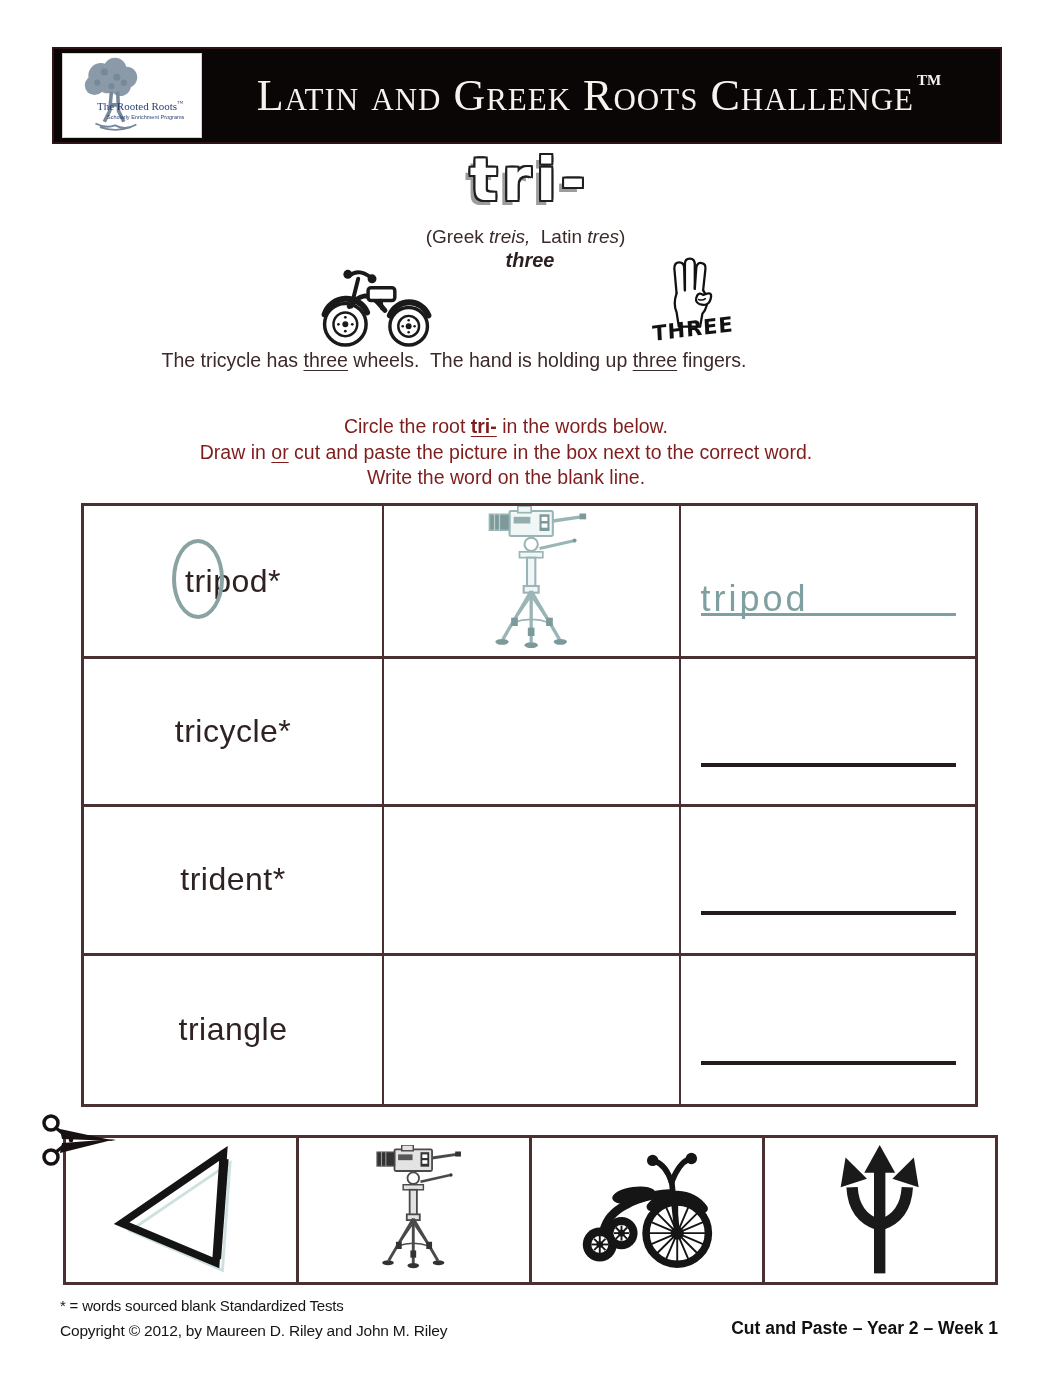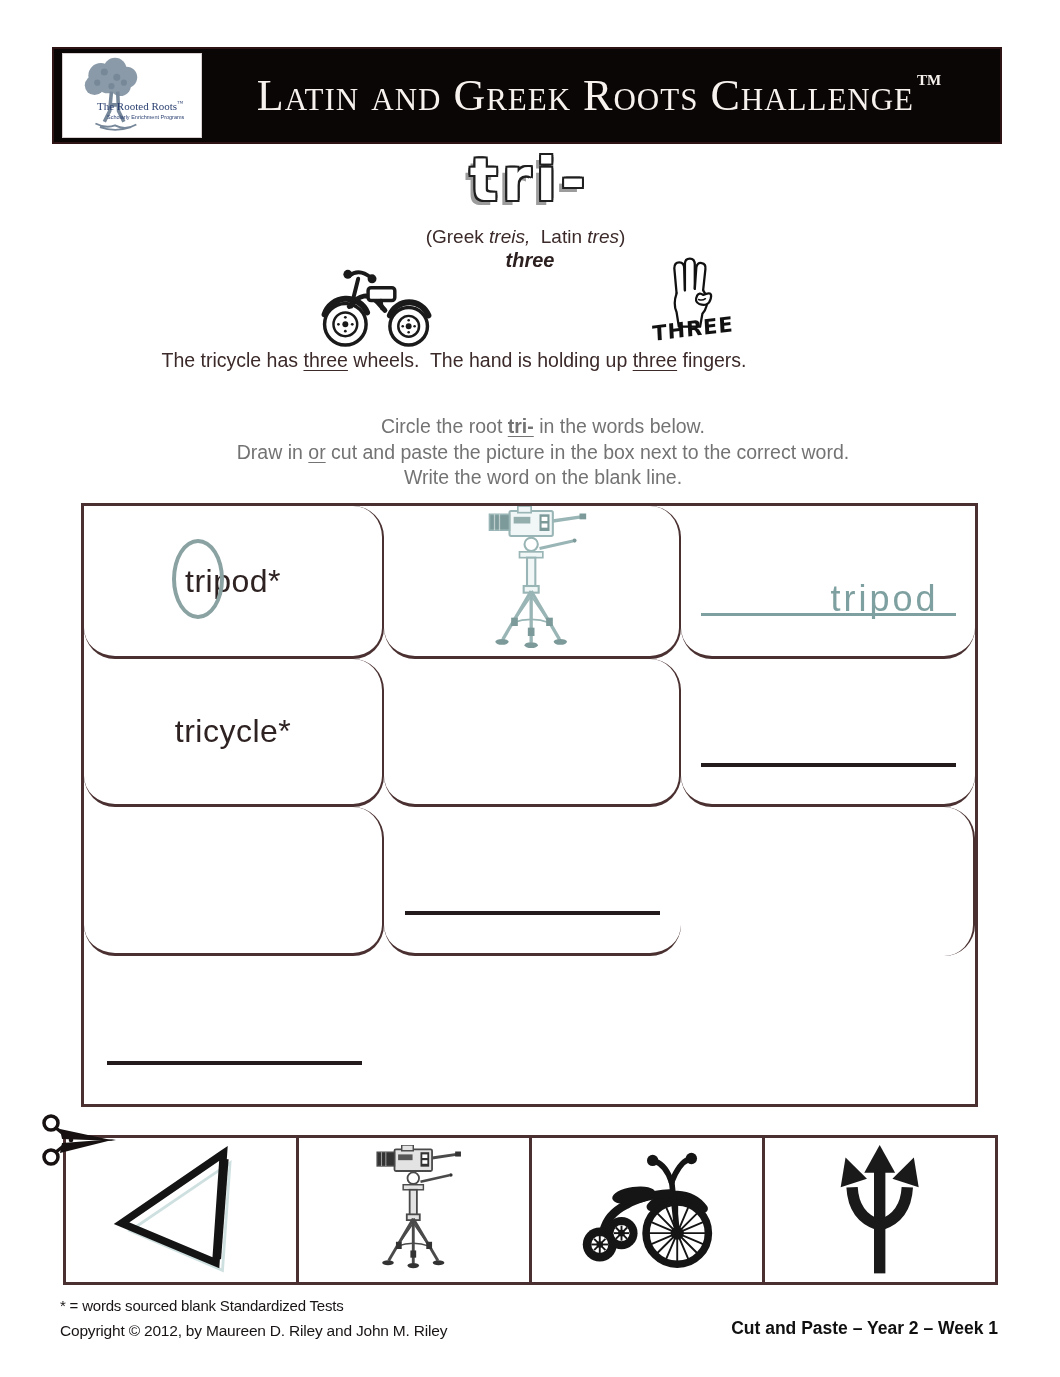--- a/index.html
+++ b/index.html
@@ -38,39 +38,39 @@
   .hand-wrap{position:absolute;left:628px;top:255px;width:130px;height:100px;}
   .hand-wrap svg.hand{position:absolute;left:22px;top:2px;width:82px;height:72px;}
   .three-label{position:absolute;left:2px;top:62px;width:126px;text-align:center;
                font-family:"DejaVu Sans",sans-serif;font-weight:800;font-size:21px;letter-spacing:1px;color:#111;
                transform:rotate(-7deg) skewX(-4deg);}
   .caption{position:absolute;left:0;top:349px;width:908px;text-align:center;font-size:19.5px;color:#3c2a2a;}
   .caption span{white-space:pre-wrap;}
   .u{text-decoration:underline;text-underline-offset:3px;}
 
   
-  .instr{position:absolute;left:0;top:414px;width:1012px;text-align:center;font-size:19.5px;line-height:25.5px;color:#737373;margin-left:37px;}
+  .instr{position:absolute;left:0;top:414px;width:1012px;text-align:center;font-size:19.5px;line-height:25.5px;color:#7f1d1d;}
   .instr span{white-space:pre-wrap;}
   .instr .bold-u{font-weight:700;text-decoration:underline;text-underline-offset:3px;}
 
   
   .wtable{position:absolute;left:81px;top:503px;width:897px;height:604px;box-sizing:border-box;
           border:3px solid #4a3030;display:grid;grid-template-columns:300px 297px 1fr;grid-template-rows:1fr 1fr 1fr 1fr;}
-  .cell{box-sizing:border-box;display:flex;align-items:center;justify-content:center;position:relative;border-radius:31px;}
+  .cell{box-sizing:border-box;display:flex;align-items:center;justify-content:center;position:relative;}
   .cell.c1,.cell.c2{border-right:2px solid #4a3030;}
   .cell.rbot{border-bottom:3px solid #4a3030;}
   .word{font-size:32px;letter-spacing:0.5px;color:#2e2222;position:relative;}
   .root-span{position:relative;display:inline-block;}
   .circle-mark{position:absolute;left:-13px;top:-24px;width:52px;height:80px;border:4px solid #8aa2a2;
                border-radius:50%;box-sizing:border-box;}
   .tripod-teal{--ln:#9ab5b5;--fl:#f1f7f7;--dk:#7d9a9a;width:130px;height:150px;}
   .ans-line{position:relative;width:255px;height:44px;margin-top:26px;}
   .ans-line .bar{position:absolute;left:0;right:0;bottom:0;border-bottom:4px solid #241c1c;}
   .ans-line.teal .bar{border-bottom:3px solid #7fa0a0;}
-  .ans-word{position:absolute;left:0;right:17px;bottom:-4px;text-align:right;font-size:36px;letter-spacing:3px;color:#7fa0a0;}
+  .ans-word{position:absolute;left:0;right:17px;bottom:-4px;text-align:left;font-size:36px;letter-spacing:3px;color:#7fa0a0;}
 
   
   .strip{position:absolute;left:63px;top:1135px;width:935px;height:150px;box-sizing:border-box;
          border:3px solid #4a3030;display:flex;}
   .strip .sbox{flex:1;box-sizing:border-box;display:flex;align-items:center;justify-content:center;}
   .strip .sbox + .sbox{border-left:3px solid #4a3030;}
   .scissors{position:absolute;left:-26px;top:-26px;width:82px;height:56px;}
   .tripod-gray{--ln:#4a4a4a;--fl:#e3e3e3;--dk:#333;width:112px;height:130px;}
 
   
@@ -223,27 +223,33 @@
     <div class="cell c1 rbot">
       <div class="word">tricycle*</div>
     </div>
     <div class="cell c2 rbot"></div>
     <div class="cell c3 rbot">
       <div class="ans-line">
           <span class="bar"></span>
         </div>
     </div>
 
+    <div class="cell c1 rbot">
+      <div class="word">trident*</div>
+    </div>
     <div class="cell c2 rbot"></div>
     <div class="cell c3 rbot">
       <div class="ans-line">
           <span class="bar"></span>
         </div>
     </div>
 
+    <div class="cell c1">
+      <div class="word">triangle</div>
+    </div>
     <div class="cell c2"></div>
     <div class="cell c3">
       <div class="ans-line">
           <span class="bar"></span>
         </div>
     </div>
   </div>
 
   <div class="strip">
     <svg class="scissors" viewBox="0 0 82 56">

